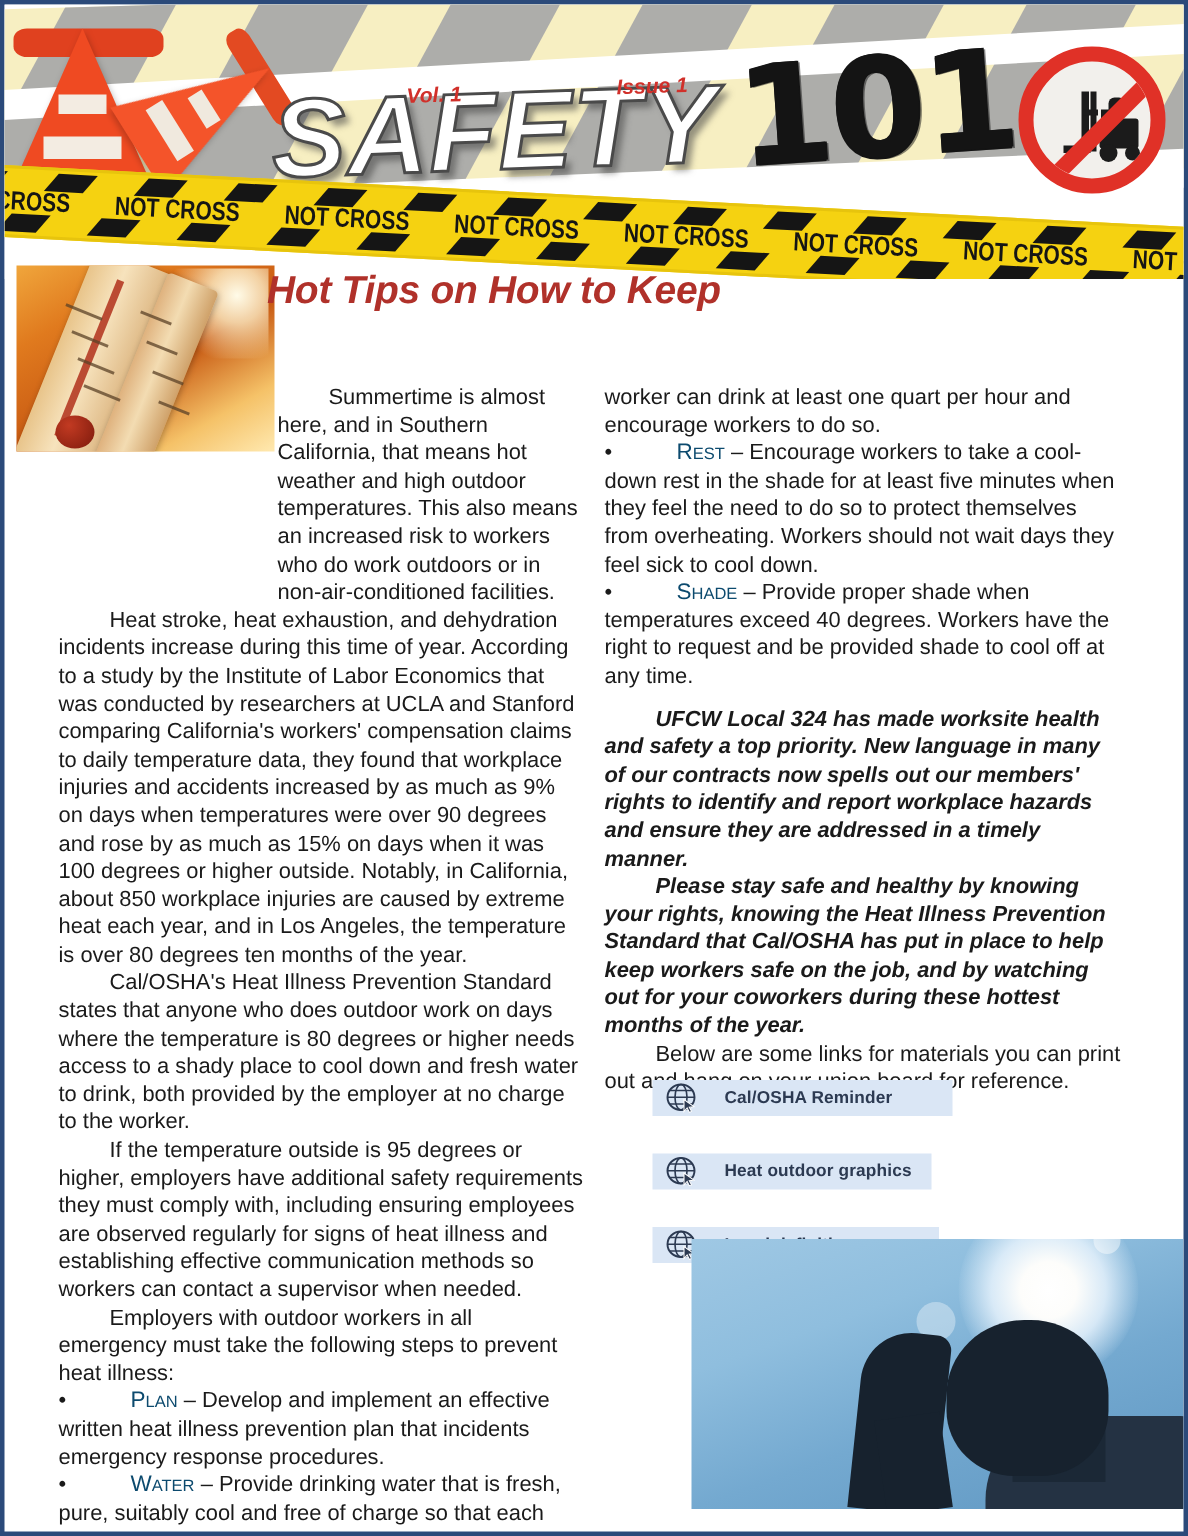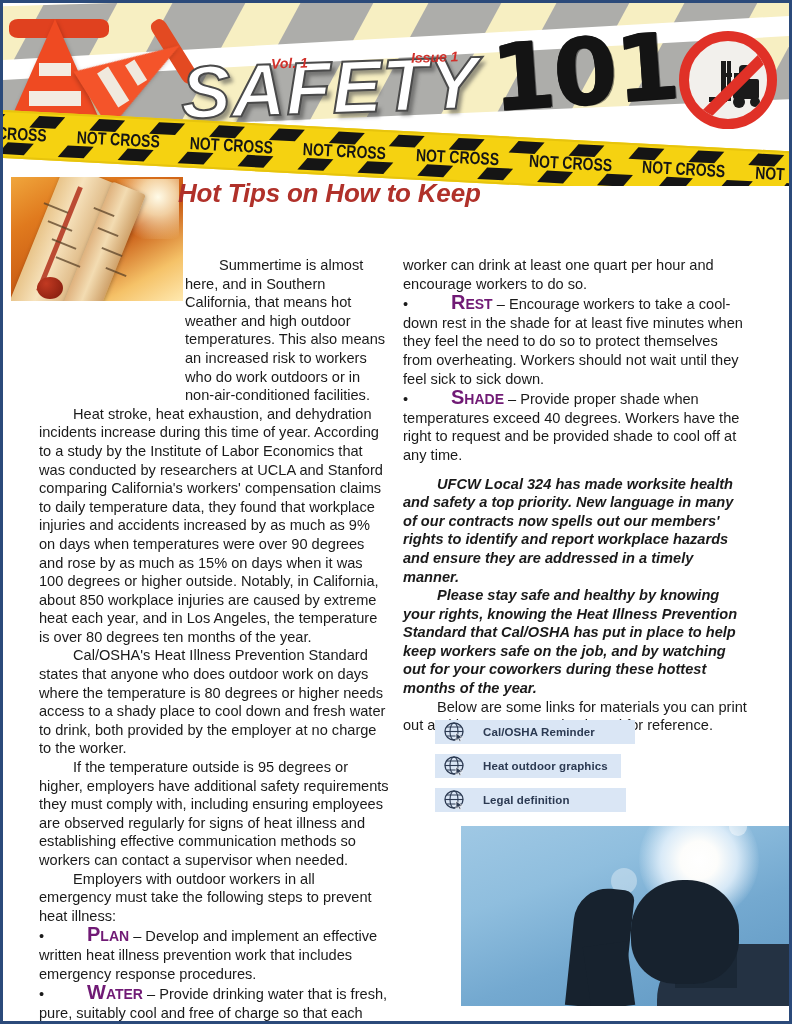--- a/index.html
+++ b/index.html
@@ -153,30 +153,30 @@
   .col p{
     margin:0;font-size:14.6px;line-height:18.6px;color:#1a1a1a;
     text-align:left;
   }
   .ind{text-indent:34px;}
   .wrapstart{padding-left:146px;}
   .bullet{text-indent:0;padding-left:0;}
   .bullet .b{display:inline-block;width:14px;}
   .bullet .gap{display:inline-block;width:34px;}
   .sc{
-    color:#701a75;font-weight:bold;
-    font-variant:small-caps;font-size:20px;
+    color:#0c4a6e;font-weight:normal;
+    font-variant:small-caps;font-size:15px;
   }
   .bolditalic{font-weight:bold;font-style:italic;}
 
   
   .links{position:absolute;left:432px;top:552px;}
   .linkbtn{
     display:flex;align-items:center;background:#dae6f5;height:24px;
-    margin-bottom:10px;padding-left:8px;box-sizing:border-box;
+    margin-bottom:25px;padding-left:8px;box-sizing:border-box;
   }
   .linkbtn .glyph{width:26px;height:20px;flex:0 0 26px;position:relative;}
   .linkbtn .lbl{
     font-size:11.5px;font-weight:bold;color:#2c3a52;margin-left:14px;
     white-space:nowrap;letter-spacing:.1px;
   }
   .lb1{width:200px;}
   .lb2{width:186px;}
   .lb3{width:191px;}
 
@@ -329,33 +329,33 @@
 
     <div class="colL col">
       <p class="ind wrapstart">Summertime is almost here, and in Southern California, that means hot weather and high outdoor temperatures. This also means an increased risk to workers who do work outdoors or in non-air-conditioned facilities.</p>
       <p class="ind">Heat stroke, heat exhaustion, and dehydration incidents increase during this time of year. According to a study by the Institute of Labor Economics that was conducted by researchers at UCLA and Stanford comparing California's workers' compensation claims to daily temperature data, they found that workplace injuries and accidents increased by as much as 9% on days when temperatures were over 90 degrees and rose by as much as 15% on days when it was 100 degrees or higher outside. Notably, in California, about 850 workplace injuries are caused by extreme heat each year, and in Los Angeles, the temperature is over 80 degrees ten months of the year.</p>
       <p class="ind">Cal/OSHA's Heat Illness Prevention Standard states that anyone who does outdoor work on days where the temperature is 80 degrees or higher needs access to a shady place to cool down and fresh water to drink, both provided by the employer at no charge to the worker.</p>
       <p class="ind">If the temperature outside is 95 degrees or higher, employers have additional safety requirements they must comply with, including ensuring employees are observed regularly for signs of heat illness and establishing effective communication methods so workers can contact a supervisor when needed.</p>
       <p class="ind">Employers with outdoor workers in all emergency must take the following steps to prevent heat illness:</p>
 
       <p class="bullet">
         <span class="b">•</span><span class="gap"></span><span class="sc">Plan</span>
-        <span>– Develop and implement an effective written heat illness prevention work that includes emergency response procedures.</span>
+        <span>– Develop and implement an effective written heat illness prevention plan that incidents emergency response procedures.</span>
       </p>
       <p class="bullet">
         <span class="b">•</span><span class="gap"></span><span class="sc">Water</span>
         <span>– Provide drinking water that is fresh, pure, suitably cool and free of charge so that each</span>
       </p>
     </div>
 
     <div class="colR col">
       <p>worker can drink at least one quart per hour and encourage workers to do so.</p>
       <p class="bullet">
         <span class="b">•</span><span class="gap"></span><span class="sc">Rest</span>
-        <span>– Encourage workers to take a cool-down rest in the shade for at least five minutes when they feel the need to do so to protect themselves from overheating. Workers should not wait until they feel sick to sick down.</span>
+        <span>– Encourage workers to take a cool-down rest in the shade for at least five minutes when they feel the need to do so to protect themselves from overheating. Workers should not wait days they feel sick to cool down.</span>
       </p>
       <p class="bullet">
         <span class="b">•</span><span class="gap"></span><span class="sc">Shade</span>
         <span>– Provide proper shade when temperatures exceed 40 degrees. Workers have the right to request and be provided shade to cool off at any time.</span>
       </p>
       <p style="height:10px;margin:0;"></p>
       <p class="ind bolditalic">UFCW Local 324 has made worksite health and safety a top priority. New language in many of our contracts now spells out our members' rights to identify and report workplace hazards and ensure they are addressed in a timely manner.</p>
       <p class="ind bolditalic">Please stay safe and healthy by knowing your rights, knowing the Heat Illness Prevention Standard that Cal/OSHA has put in place to help keep workers safe on the job, and by watching out for your coworkers during these hottest months of the year.</p>
       <p class="ind">Below are some links for materials you can print out and hang on your union board for reference.</p>
     </div>

